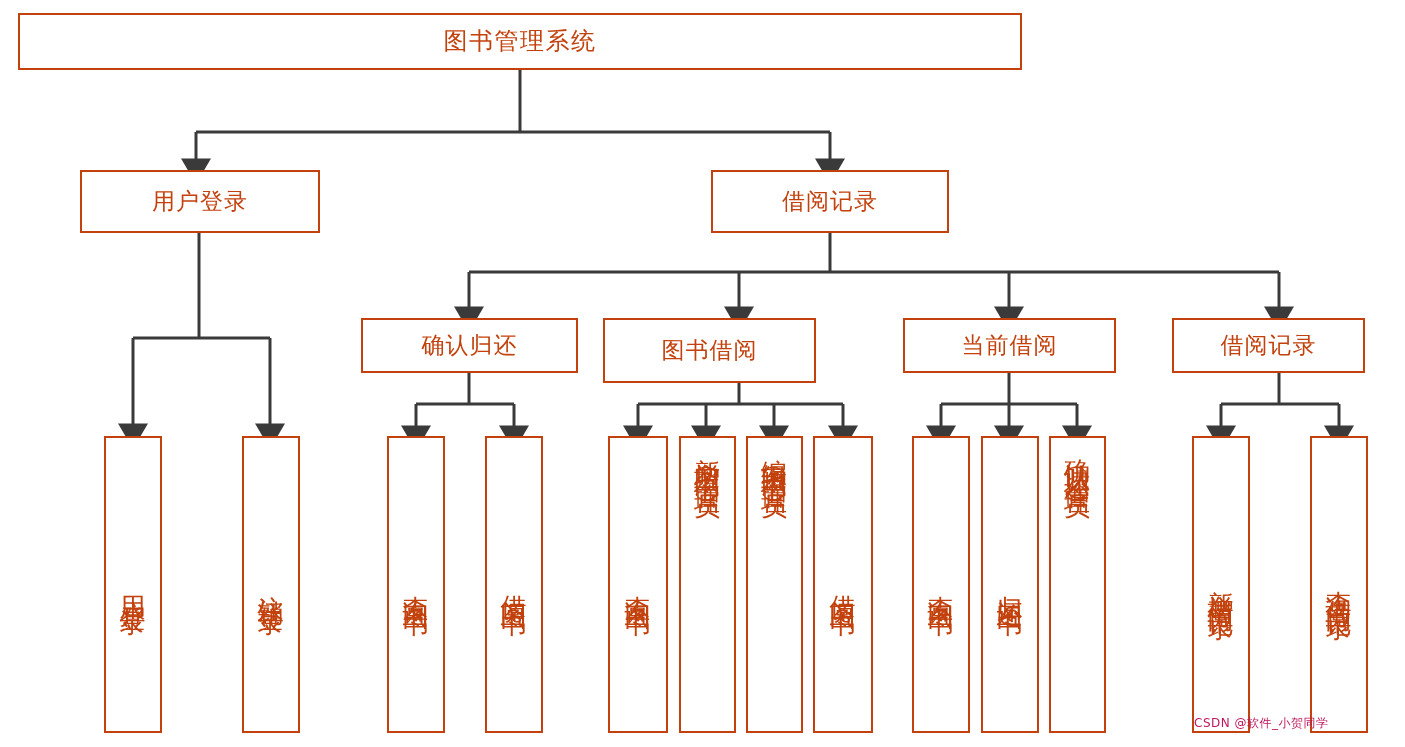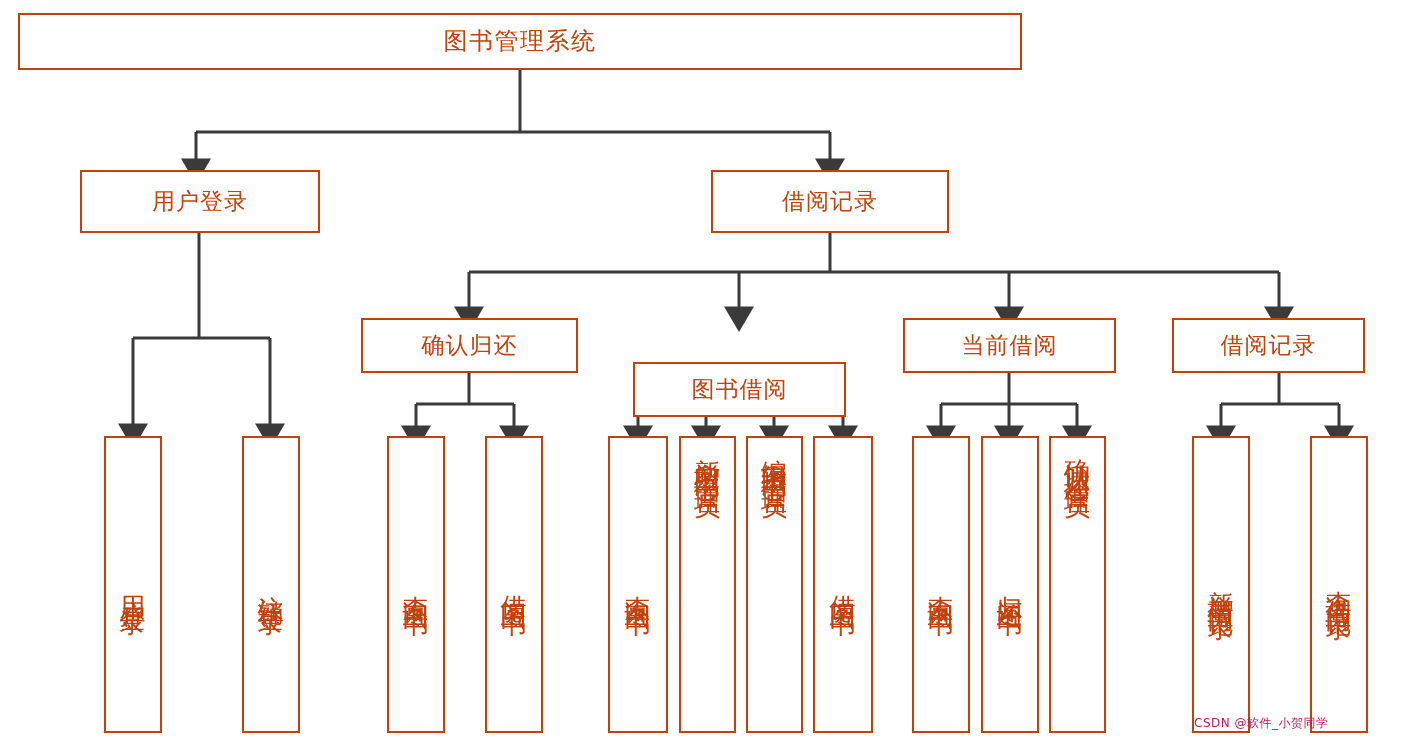--- a/index.html
+++ b/index.html
@@ -139,21 +139,21 @@
   </div>
 
   <div class="node horiz" style="left:711px; top:170px; width:238px; height:63px;">
     <span class="lbl">借阅记录</span>
   </div>
 
   <div class="node horiz" style="left:361px; top:318px; width:217px; height:55px;">
     <span class="lbl">确认归还</span>
   </div>
 
-  <div class="node horiz" style="left:633px; top:318px; width:213px; height:55px;margin-top:44px;">
+  <div class="node horiz" style="left:603px; top:318px; width:213px; height:65px;">
     <span class="lbl">图书借阅</span>
   </div>
 
   <div class="node horiz" style="left:903px; top:318px; width:213px; height:55px;align-items:center;">
     <span class="lbl">当前借阅</span>
   </div>
 
   <div class="node horiz" style="left:1172px; top:318px; width:193px; height:55px;">
     <span class="lbl">借阅记录</span>
   </div>

